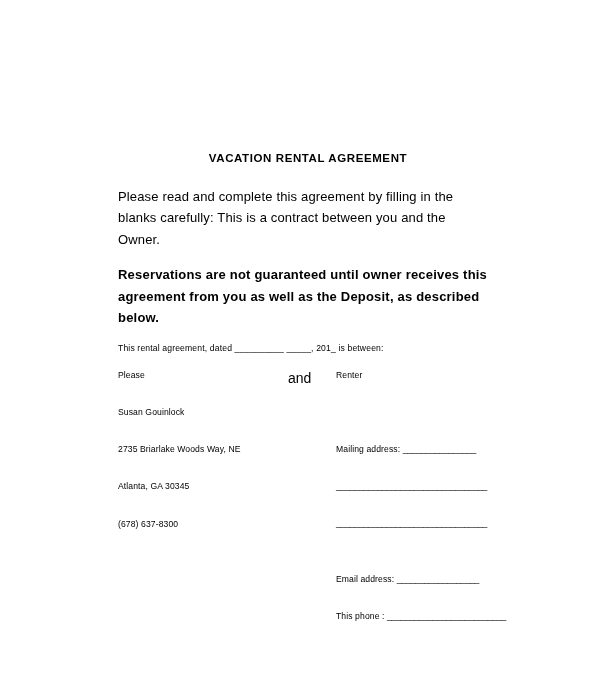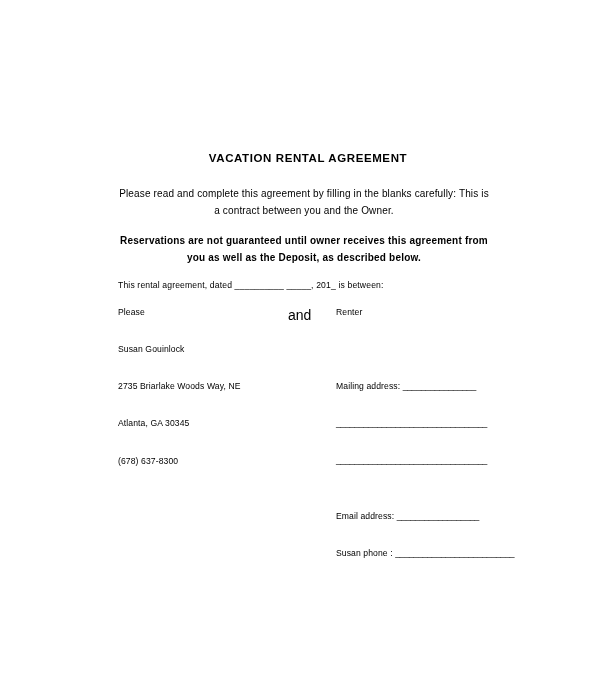--- a/index.html
+++ b/index.html
@@ -33,25 +33,25 @@
   .doc-title {
     text-align: center;
     font-size: 11.5px;
     font-weight: bold;
     letter-spacing: 0.6px;
     margin: 0 0 22px 0;
     padding-left: 8px;
   }
 
   .para {
-    font-size: 10px;
+    font-size: 13px;
     line-height: 1.65;
     margin: 0 0 14px 0;
     letter-spacing: 0.15px;
-    text-align: center;
+    text-align: left;
   }
   .para.bold {
     font-weight: bold;
     letter-spacing: 0.2px;
   }
 
   .dated-line {
     font-size: 8.6px;
     margin: 0 0 17px 0;
     letter-spacing: 0.15px;
@@ -169,21 +169,21 @@
 
       <div class="row" style="margin-top:36px;">
         <div class="col-renter">
           <span>Email address:</span>
           <span class="blank">__________________</span>
         </div>
       </div>
 
       <div class="row" style="margin-top:17px;">
         <div class="col-renter">
-          <span>Susan phone :</span>
+          <span>This phone :</span>
           <span class="blank">__________________________</span>
         </div>
       </div>
 
 
     </div>
   </div>
 
 
 </div>

